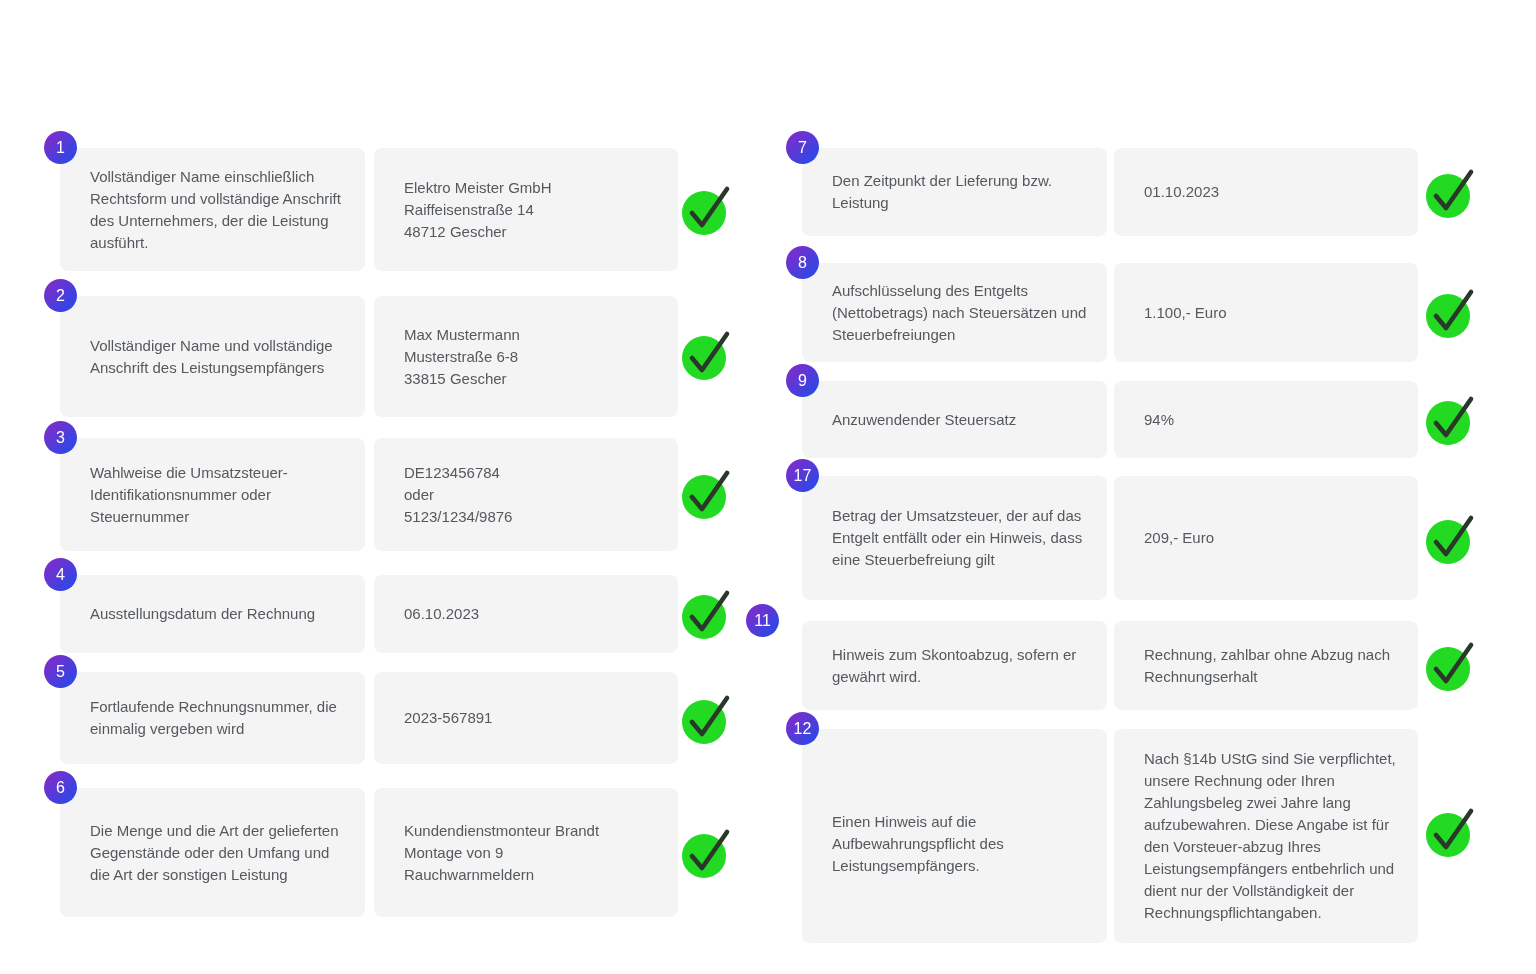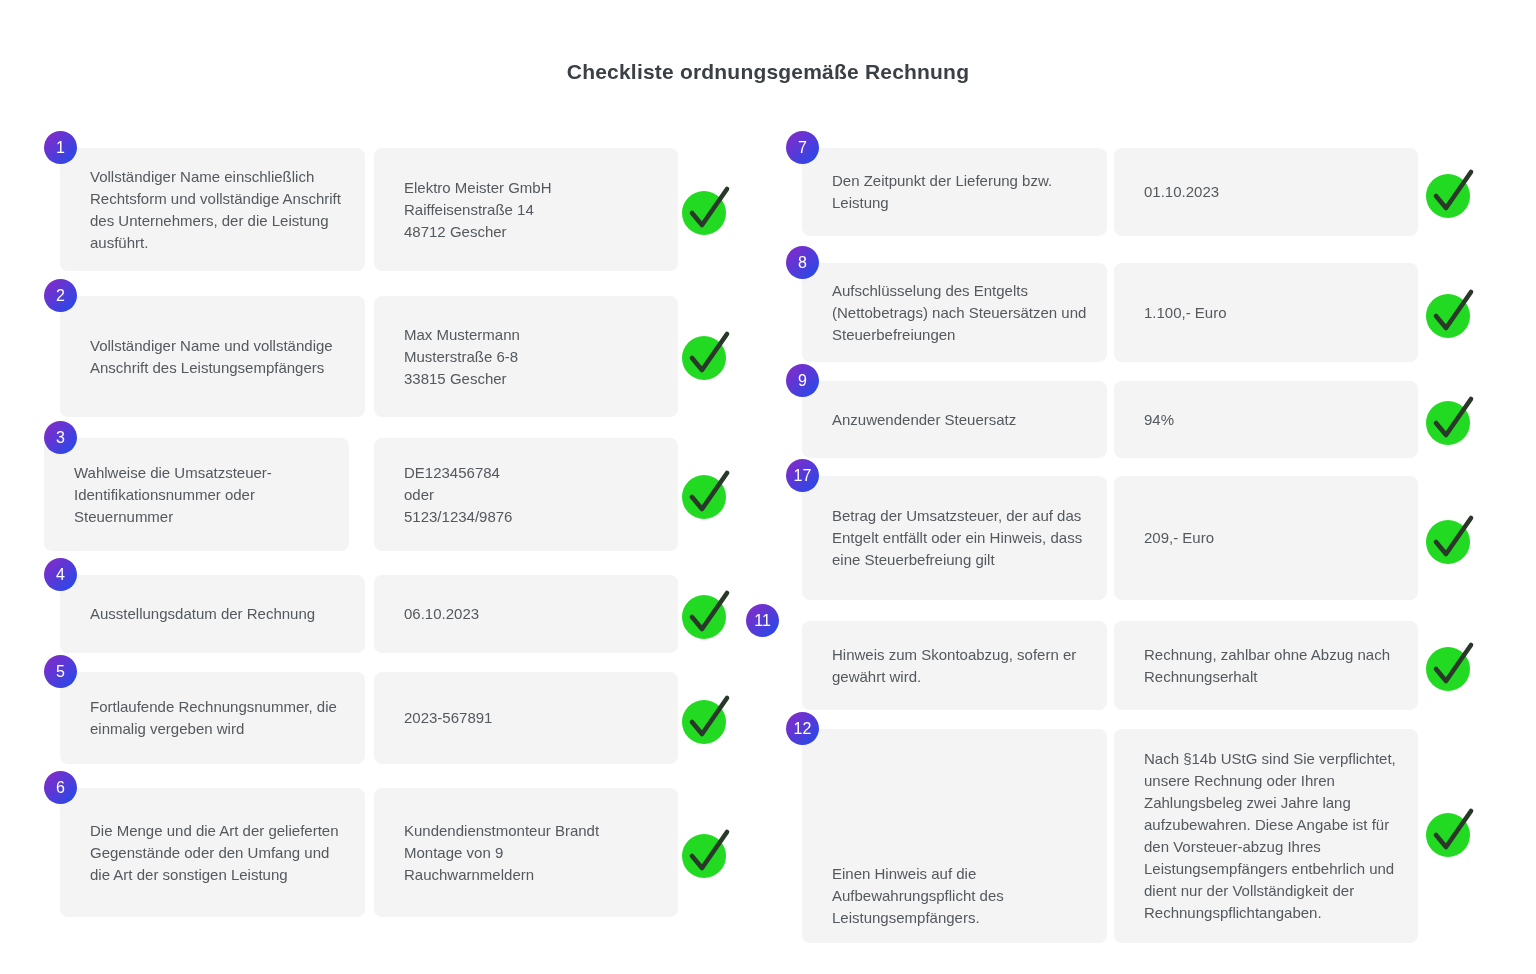--- a/index.html
+++ b/index.html
@@ -58,21 +58,20 @@
   }
   .check{position:absolute;width:52px;height:54px;}
   .check circle{fill:var(--check-green);}
   .check polyline{fill:none;stroke:var(--check-stroke);stroke-width:4.6;stroke-linecap:round;stroke-linejoin:round;}
 </style>
 </head>
 <body>
 
 <div class="page">
 
-  <div class="title">Checkliste ordnungsgemäße Rechnung</div>
 
   <div class="col-header" style="left:60px">Rechnungsangaben</div>
   <div class="col-header" style="left:374px">Beispiel</div>
   <div class="col-header" style="left:802px">Rechnungsangaben</div>
   <div class="col-header" style="left:1114px">Beispiel</div>
 
   <div>
     <div class="badge" style="left:44px;top:131px">
         <span>1</span>
       </div>
@@ -105,21 +104,21 @@
     <svg class="check" style="left:681px;top:328px" viewBox="0 0 52 54">
         <circle cx="23" cy="30" r="22"></circle>
         <polyline points="11,30 21,42 46,6"></polyline>
       </svg>
   </div>
 
   <div>
     <div class="badge" style="left:44px;top:421px">
         <span>3</span>
       </div>
-    <div class="box" style="left:44px;top:438px;width:305px;height:113px">
+    <div class="box" style="left:60px;top:438px;width:305px;height:113px">
         <div class="boxtext">Wahlweise die  Umsatzsteuer-Identifikationsnummer oder Steuernummer</div>
       </div>
     <div class="box" style="left:374px;top:438px;width:304px;height:113px">
         <div class="boxtext">DE123456784
 oder
 5123/1234/9876</div>
       </div>
     <svg class="check" style="left:681px;top:467px" viewBox="0 0 52 54">
         <circle cx="23" cy="30" r="22"></circle>
         <polyline points="11,30 21,42 46,6"></polyline>
@@ -253,21 +252,21 @@
     <svg class="check" style="left:1425px;top:639px" viewBox="0 0 52 54">
         <circle cx="23" cy="30" r="22"></circle>
         <polyline points="11,30 21,42 46,6"></polyline>
       </svg>
   </div>
 
   <div>
     <div class="badge" style="left:786px;top:712px">
         <span>12</span>
       </div>
-    <div class="box" style="left:802px;top:729px;width:305px;height:214px;align-items:flex-end;padding-top:30px">
+    <div class="box" style="left:802px;top:729px;width:305px;height:214px;align-items:center;padding-top:30px">
         <div class="boxtext">Einen Hinweis auf die Aufbewahrungspflicht des Leistungsempfängers.</div>
       </div>
     <div class="box" style="left:1114px;top:729px;width:304px;height:214px">
         <div class="boxtext">Nach §14b UStG sind Sie verpflichtet, unsere Rechnung oder Ihren Zahlungsbeleg zwei Jahre lang aufzubewahren. Diese Angabe ist für den Vorsteuer-abzug Ihres Leistungsempfängers entbehrlich und dient nur der Vollständigkeit der Rechnungspflichtangaben.</div>
       </div>
     <svg class="check" style="left:1425px;top:805px" viewBox="0 0 52 54">
         <circle cx="23" cy="30" r="22"></circle>
         <polyline points="11,30 21,42 46,6"></polyline>
       </svg>
   </div>

